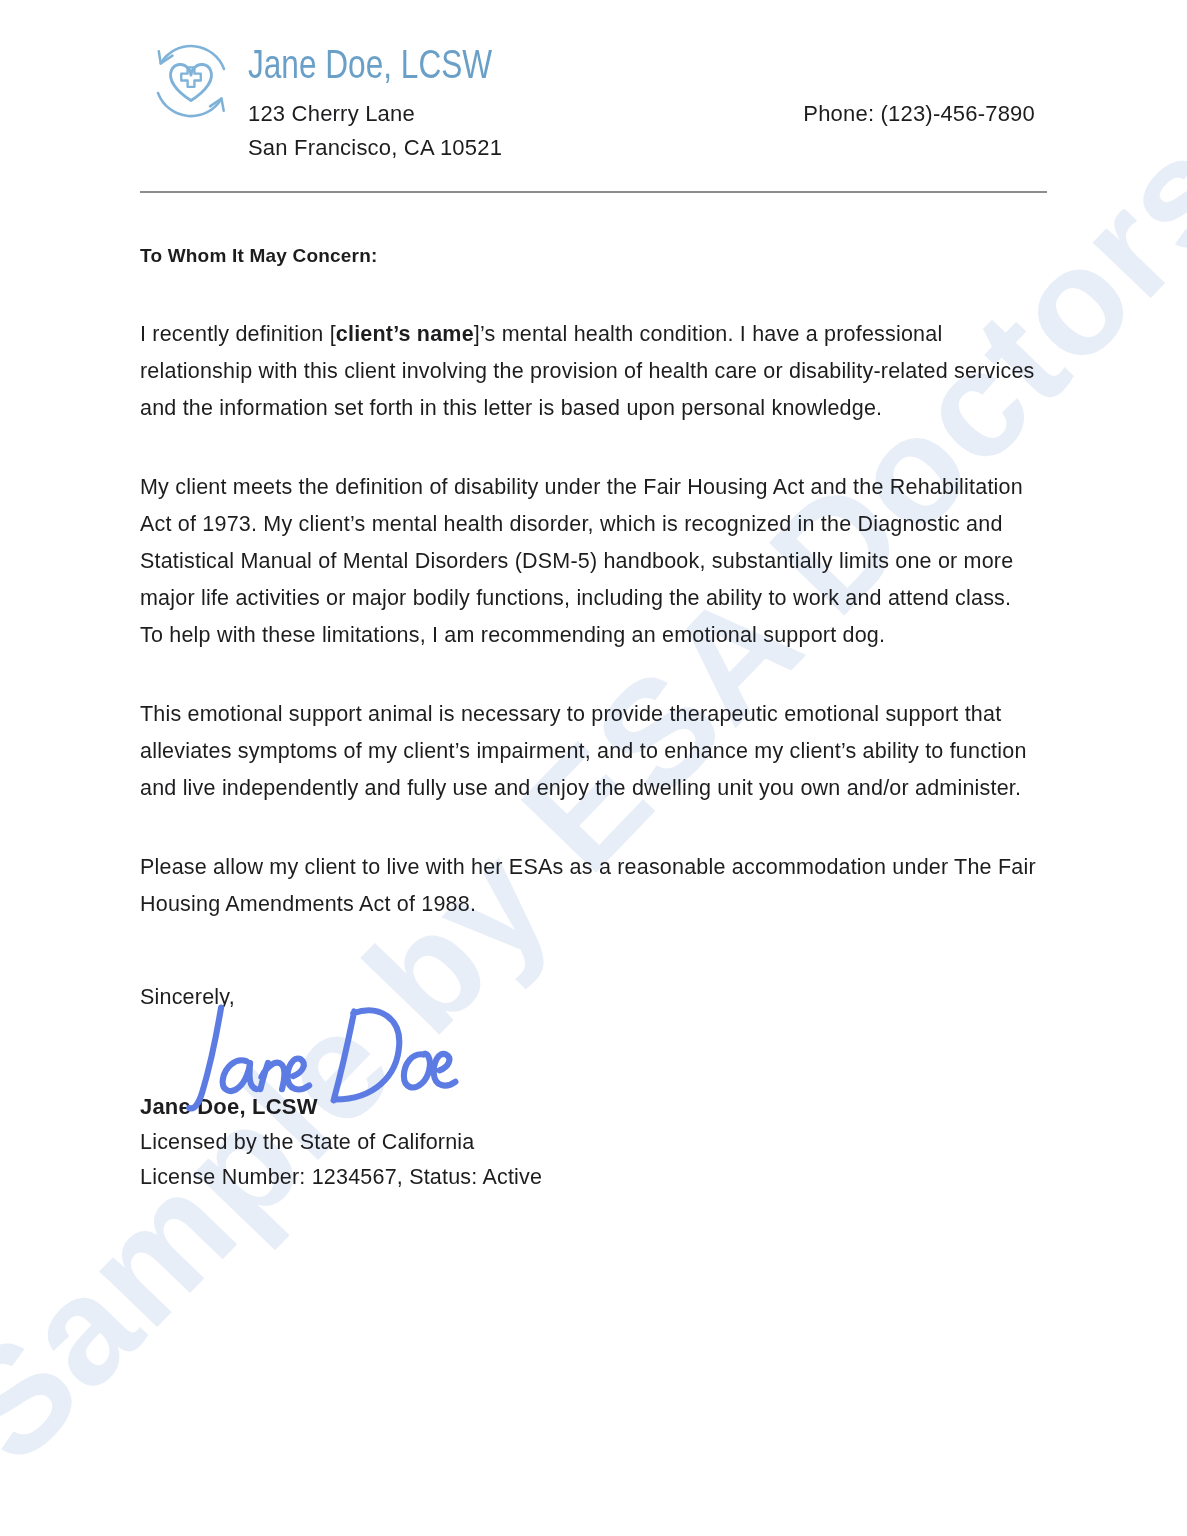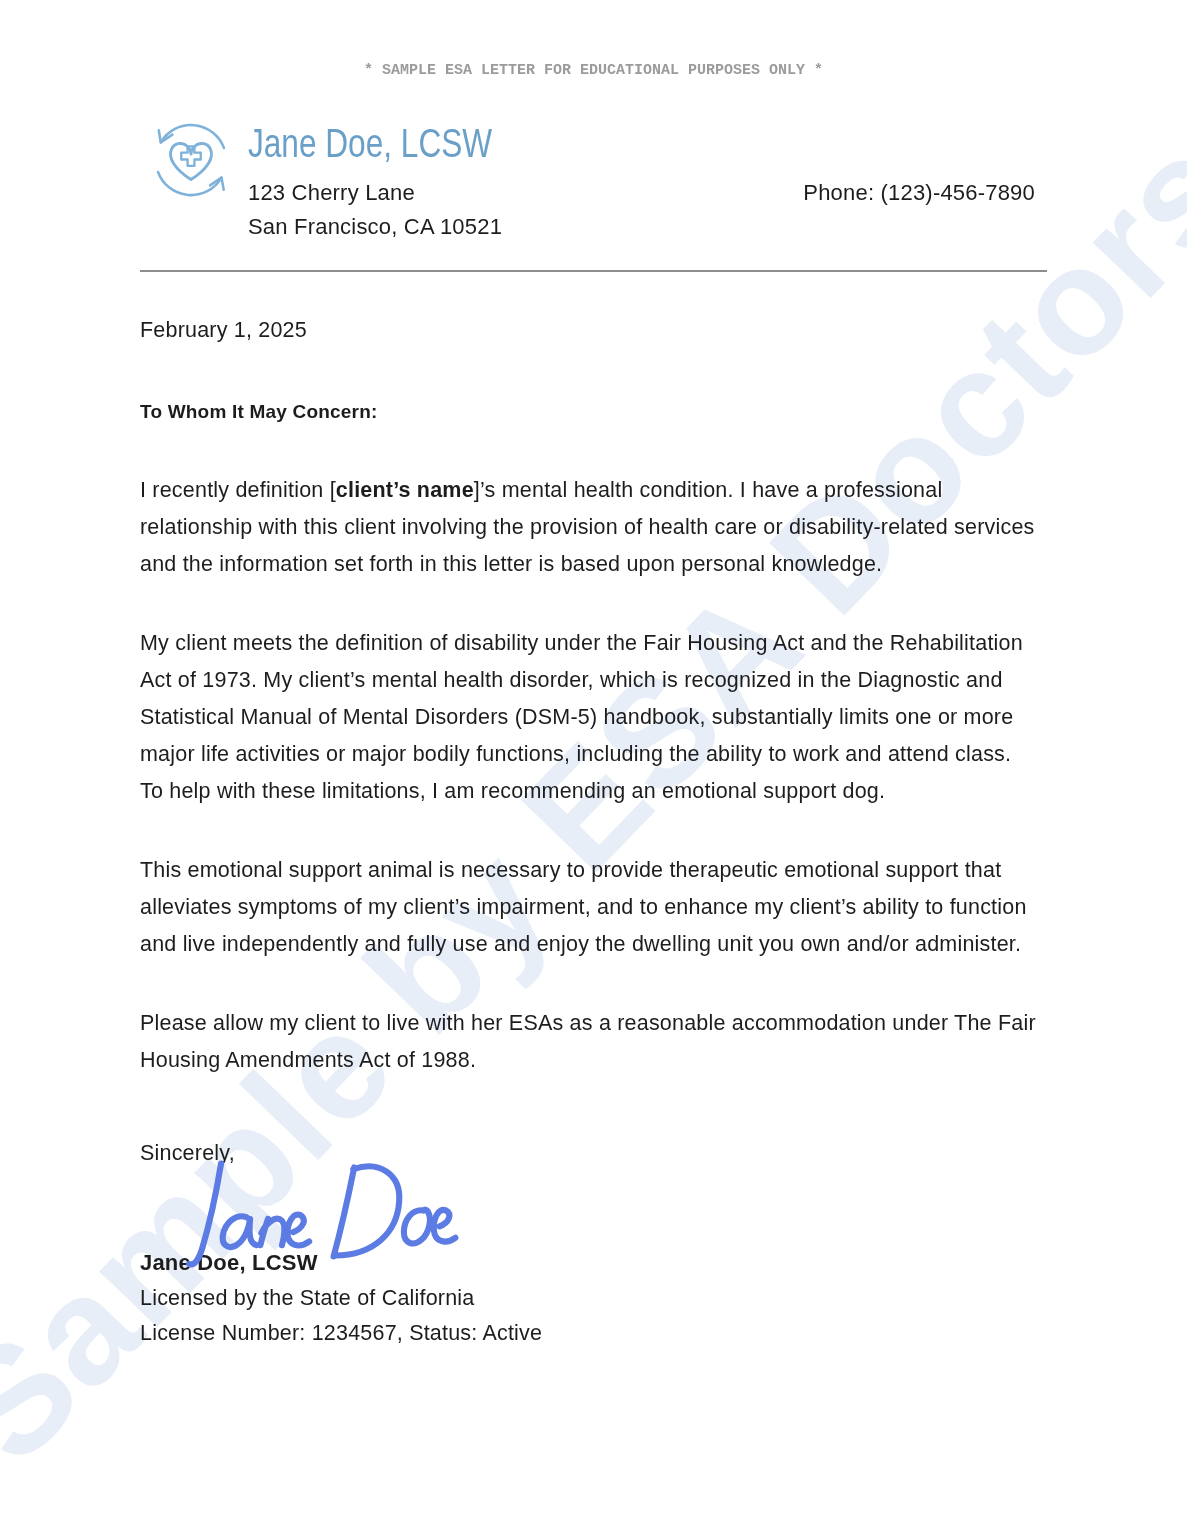--- a/index.html
+++ b/index.html
@@ -78,21 +78,20 @@
   .license-line { line-height:35px; }
   .license-block { }
 </style>
 </head>
 <body>
 
 <div class="watermark">Sample by ESA Doctors</div>
 
 <div class="page">
 
-  <div class="disclaimer">* SAMPLE ESA LETTER FOR EDUCATIONAL PURPOSES ONLY *</div>
 
   <div class="header">
     <svg class="logo" viewBox="0 0 88 84" fill="none" stroke="#7fb2d9" stroke-width="3" stroke-linecap="round" stroke-linejoin="round">
       <path d="M 13 24 A 36 36 0 0 1 77.8 29.7" stroke-width="2.6"></path>
       <path d="M 75.2 60 A 36 36 0 0 1 10.2 54.3" stroke-width="2.6"></path>
       <path d="M 13 24 L 11 11.5 M 13 24 L 25 16" stroke-width="2.6"></path>
       <path d="M 75.2 60 L 77.5 72.5 M 75.2 60 L 63.5 68" stroke-width="2.6"></path>
       <path d="M 44 62 C 28 52 20 40 24 31 C 27 24 36 23 41 29 C 43 31 44 34 44 36 C 44 34 45 31 47 29 C 52 23 61 24 64 31 C 68 40 60 52 44 62 Z"></path>
       <path d="M 40.5 28 h 7 v 6.5 h 6.5 v 7 h -6.5 v 6.5 h -7 v -6.5 h -6.5 v -7 h 6.5 Z" stroke-width="2.4"></path>
     </svg>
@@ -106,21 +105,20 @@
         <div class="contact-block">
           <div>Phone: (123)-456-7890</div>
         </div>
       </div>
     </div>
   </div>
 
   <hr class="divider">
 
   <div class="letter">
-    <div class="date">February 1, 2025</div>
 
     <div class="salutation">To Whom It May Concern:</div>
 
     <p class="para"><span>I recently definition [</span><span class="inline-bold">client’s name</span><span>]’s mental health condition. I have a professional relationship with this client involving the provision of health care or disability-related services and the information set forth in this letter is based upon personal knowledge.</span></p>
 
     <p class="para">
         <span style="display:block">My client meets the definition of disability under the Fair Housing Act and the Rehabilitation Act of 1973. My client’s mental health disorder, which is recognized in the Diagnostic and Statistical Manual of Mental Disorders (DSM-5) handbook, substantially limits one or more major life activities or major bodily functions, including the ability to work and attend class.</span>
         <span style="display:block">To help with these limitations, I am recommending an emotional support dog.</span>
       </p>
 

